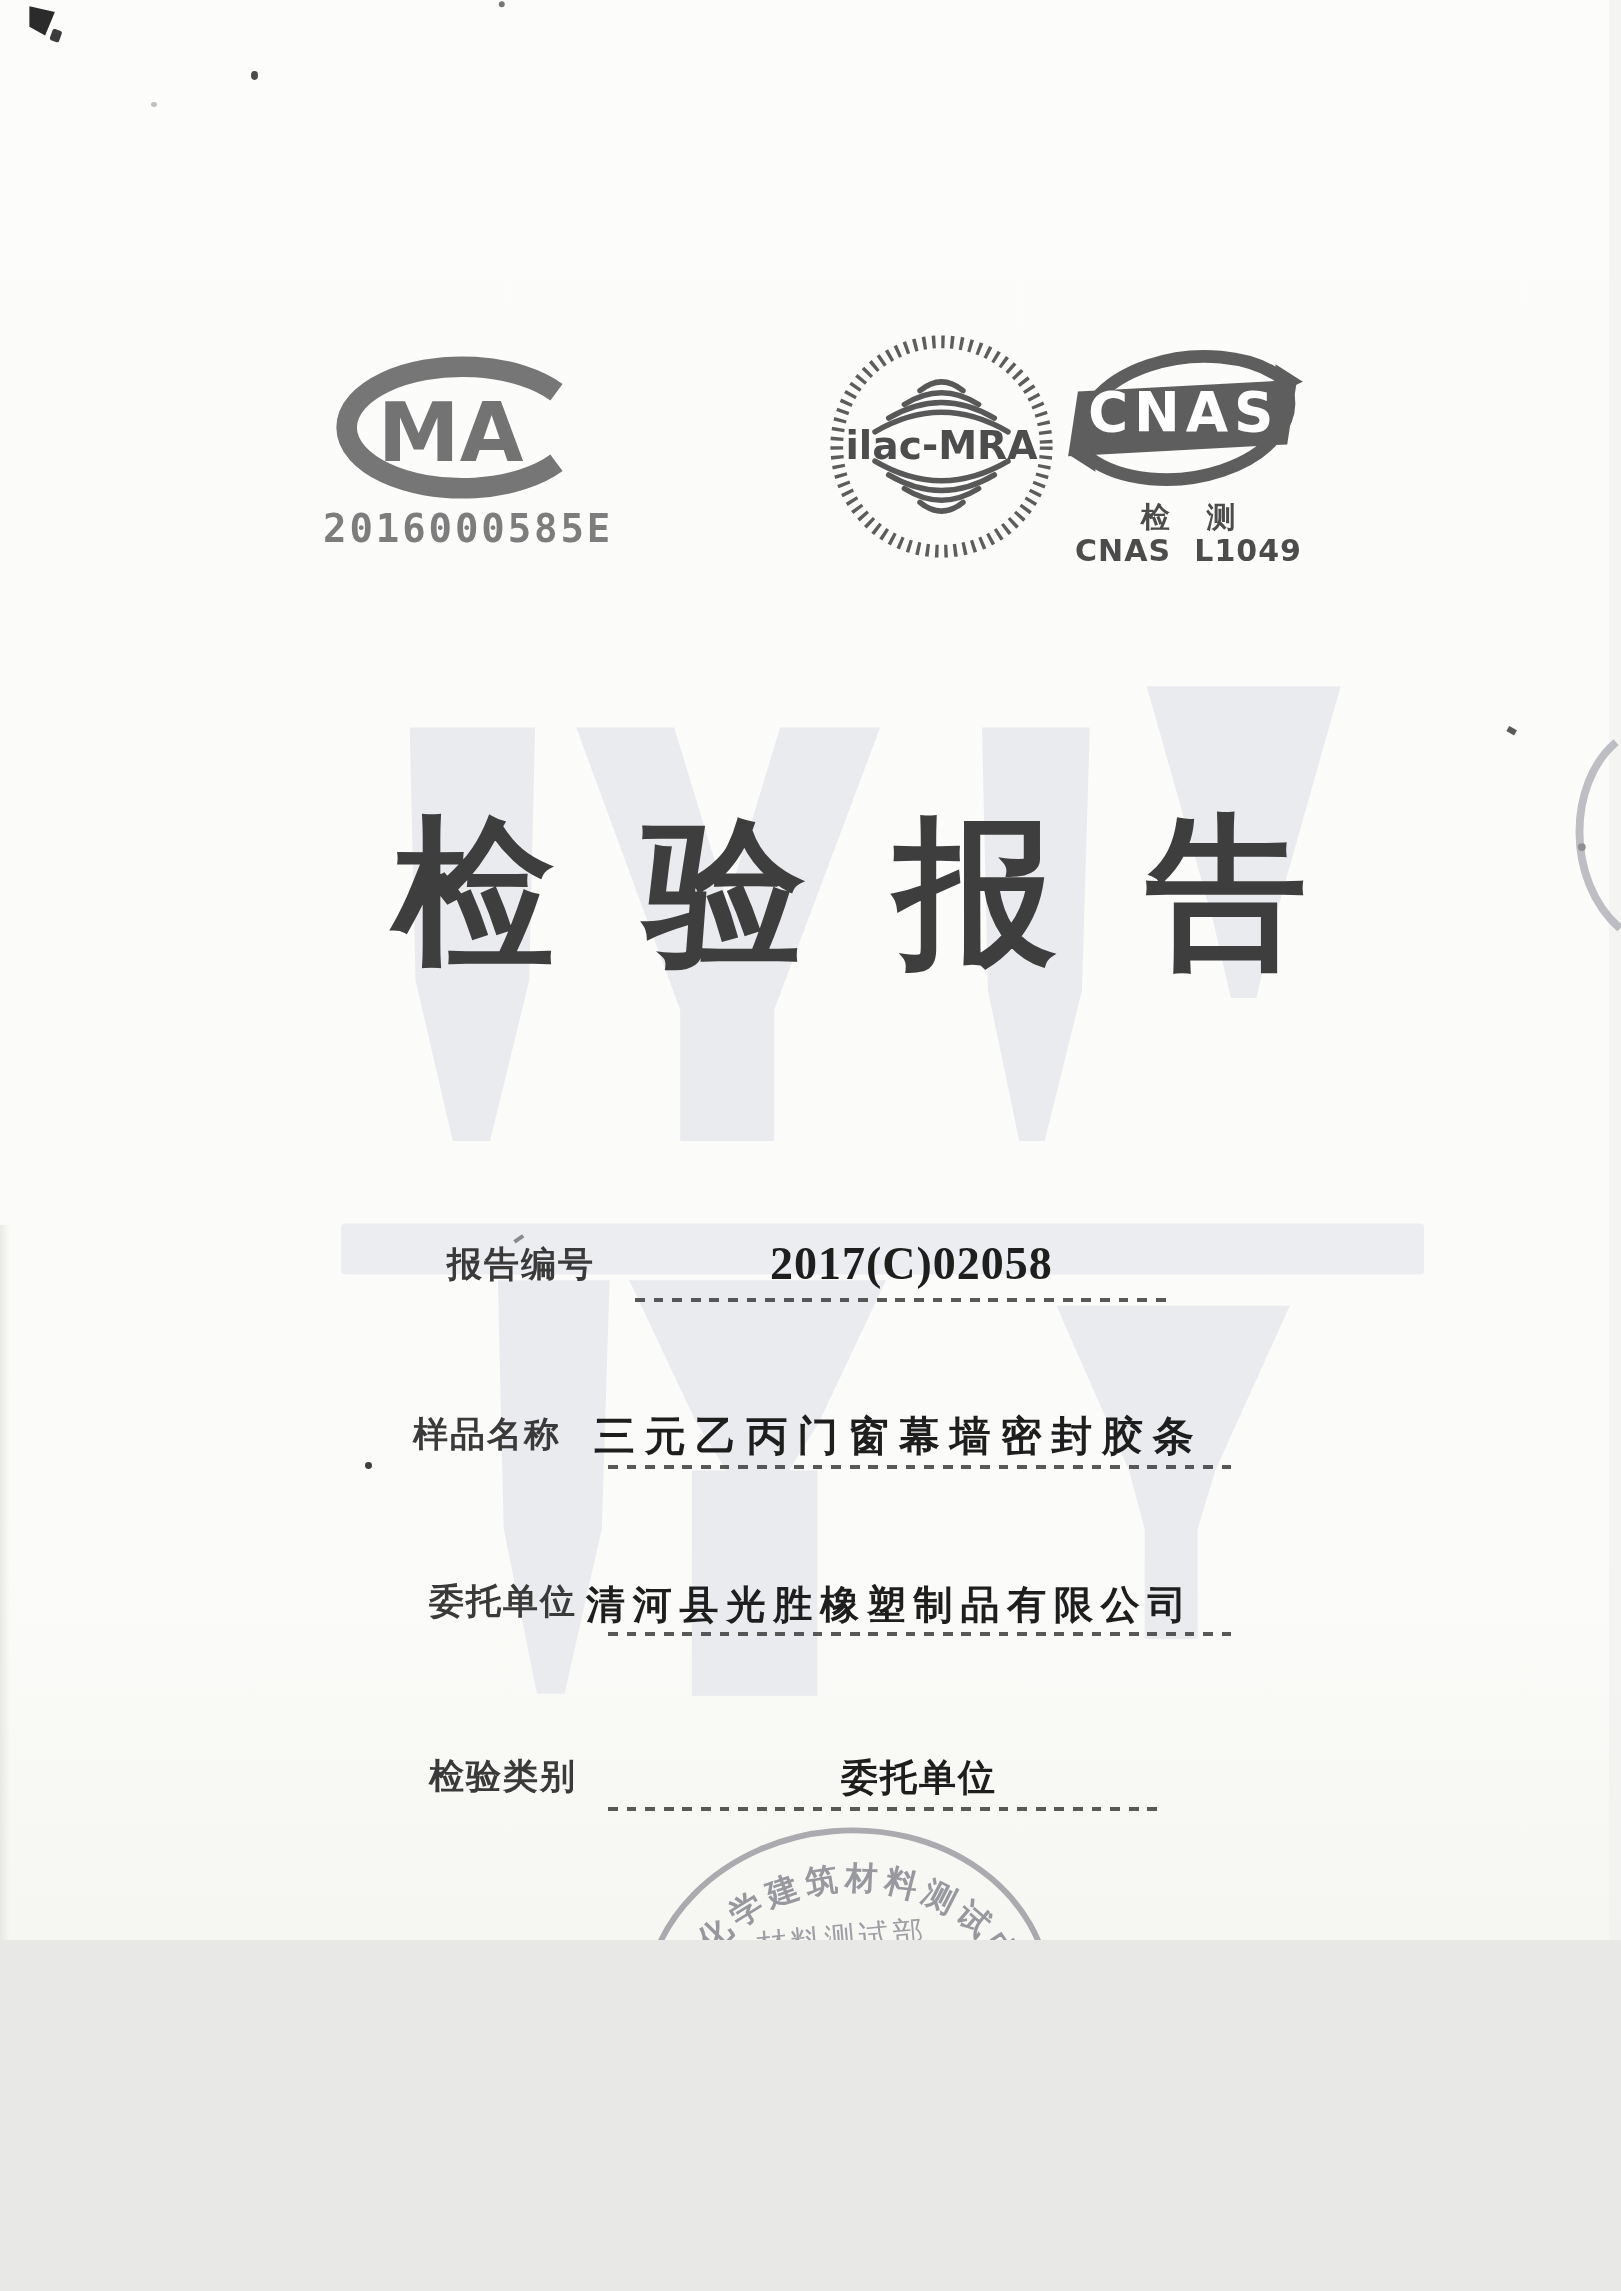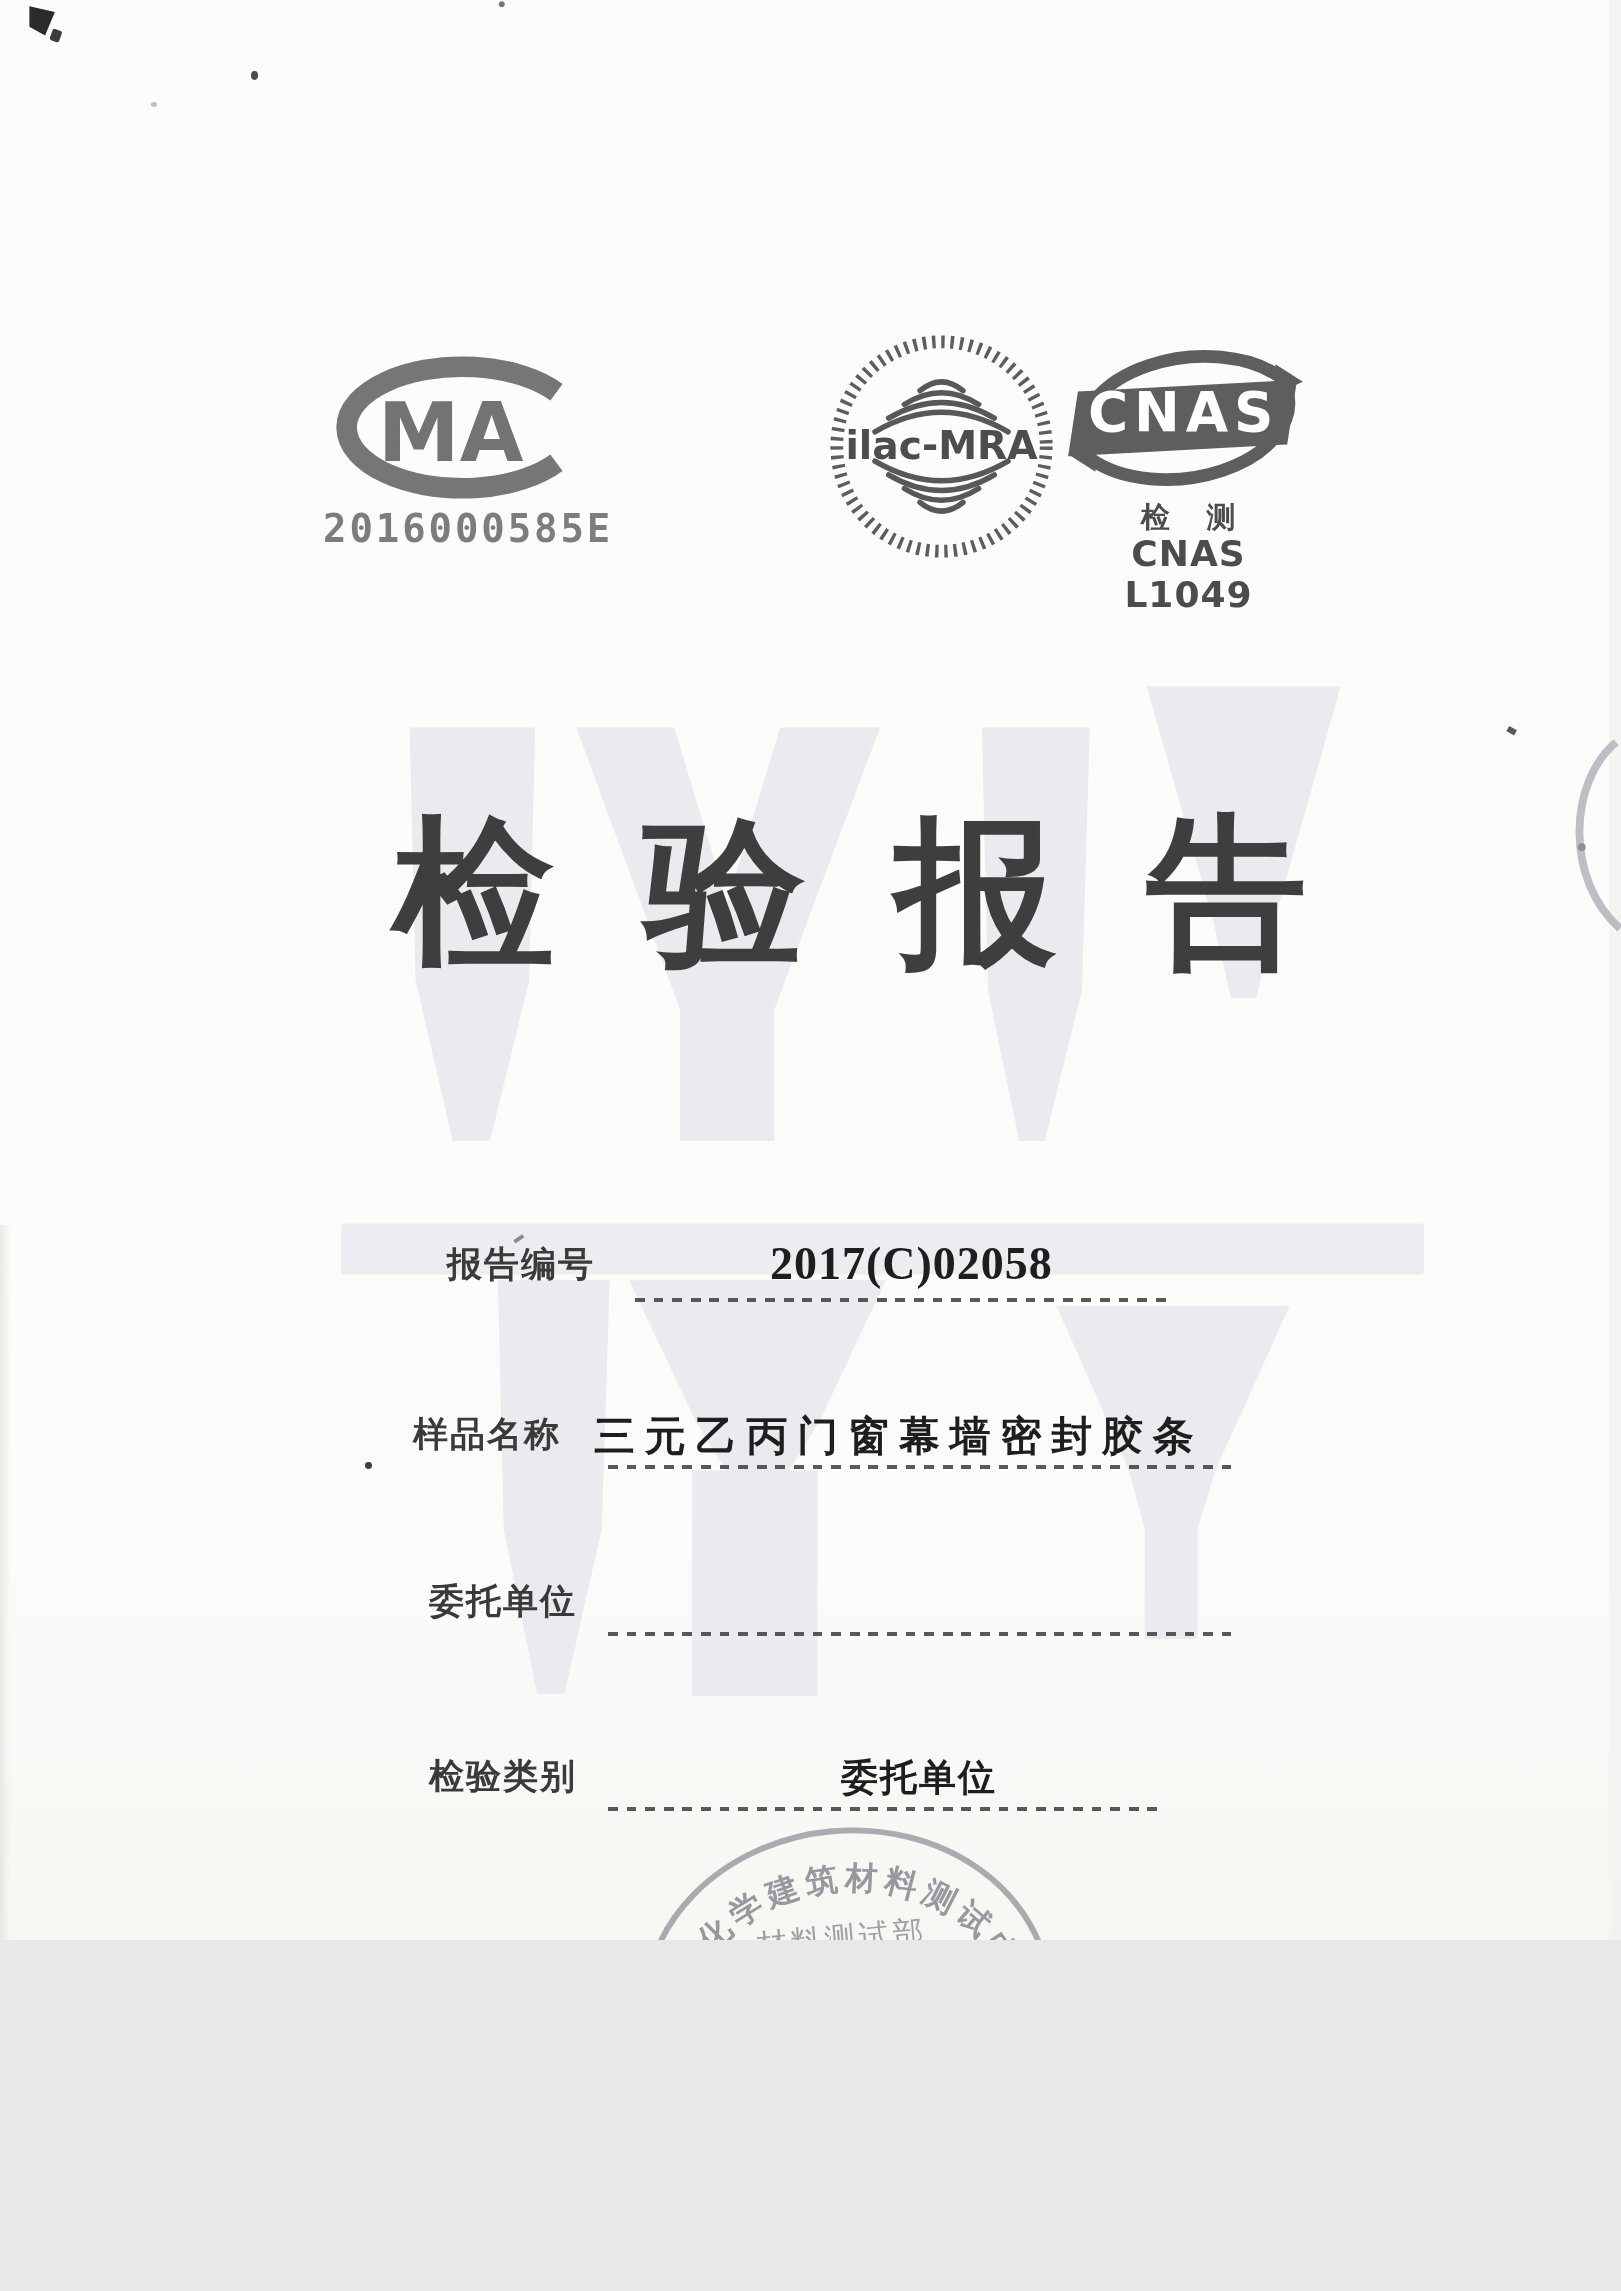--- a/index.html
+++ b/index.html
@@ -13,21 +13,21 @@
   
   .cma-svg{left:329px;top:353px;width:253px;height:149px;z-index:2;}
   .cma-no{left:323px;top:506px;width:265px;text-align:center;
     font-family:"DejaVu Sans Mono",monospace;font-weight:bold;font-size:39px;
     letter-spacing:2.9px;color:#7d7d7d;z-index:2;}
   .ilac-svg{left:826px;top:326px;width:231px;height:241px;z-index:2;}
   .cnas-svg{left:1066px;top:329px;width:239px;height:178px;z-index:2;}
   .cnas-cat{left:1096px;top:498px;width:186px;text-align:center;font-size:29px;
     font-weight:bold;color:#4c4c4c;letter-spacing:2px;word-spacing:25.5px;z-index:2;}
   .cnas-code{left:1061px;top:533px;width:255px;text-align:center;
-    font-family:"DejaVu Sans",sans-serif;font-weight:bold;font-size:36px;
+    font-family:"DejaVu Sans",sans-serif;font-weight:bold;font-size:30px;
     color:#4c4c4c;letter-spacing:1px;word-spacing:11.8px;z-index:2;}
   
   .doc-title{left:361px;top:814px;font-size:161px;font-weight:bold;line-height:1;
     letter-spacing:90px;color:#3e3e3e;white-space:nowrap;z-index:2;margin-left:32px;}
   
   .f-label{font-size:35px;color:#3a3a3a;font-weight:600;letter-spacing:2px;z-index:2;white-space:nowrap;}
   .f-value{color:#1e1e1e;font-weight:bold;z-index:2;white-space:nowrap;}
   .dotline{height:3.9px;z-index:2;opacity:.85;
     background:repeating-linear-gradient(to right,#3c3c3c 0 9.8px,transparent 9.8px 18.6px);}
   .r1-label{left:447px;top:1241px;}
@@ -117,20 +117,21 @@
 
   <div class="abs f-label r1-label">报告编号</div>
   <div class="abs f-value r1-value">2017(C)02058</div>
   <div class="abs dotline r1-line"></div>
 
   <div class="abs f-label r2-label">样品名称</div>
   <div class="abs f-value r2-value">三元乙丙门窗幕墙密封胶条</div>
   <div class="abs dotline r2-line"></div>
 
   <div class="abs f-label r3-label">委托单位</div>
+  <div class="abs f-value r3-value">清河县光胜橡塑制品有限公司</div>
   <div class="abs dotline r3-line"></div>
 
   <div class="abs f-label r4-label">检验类别</div>
   <div class="abs f-value r4-value">委托单位</div>
   <div class="abs dotline r4-line"></div>
 
   <div class="abs org-name">国家化学建筑材料测试中心</div>
   <div class="abs dept-line">材料测试部</div>
 
   <svg class="abs stamp-svg" viewBox="0 0 450 395" xmlns="http://www.w3.org/2000/svg">

